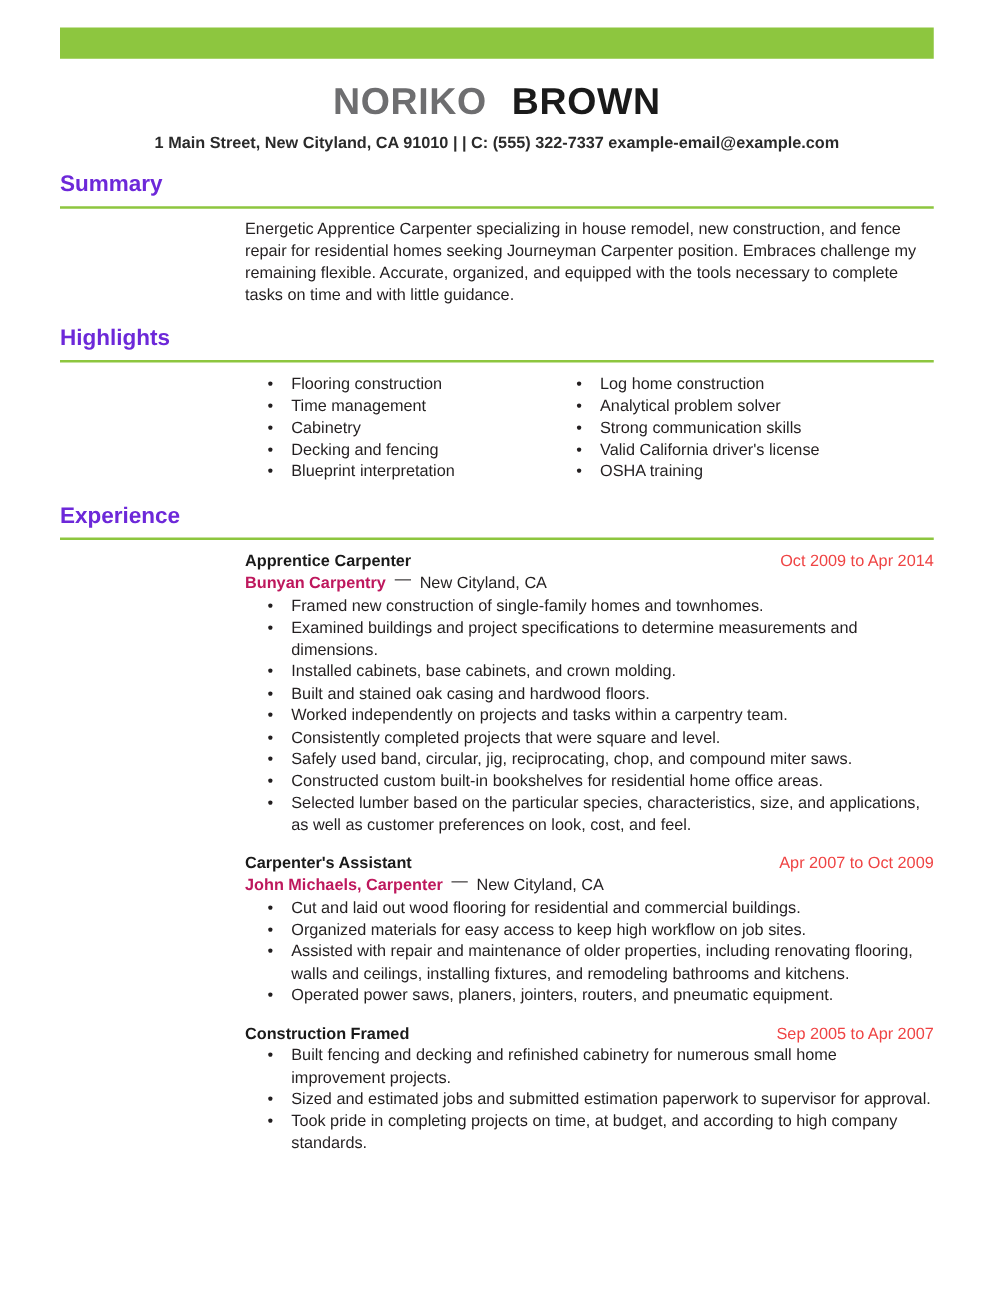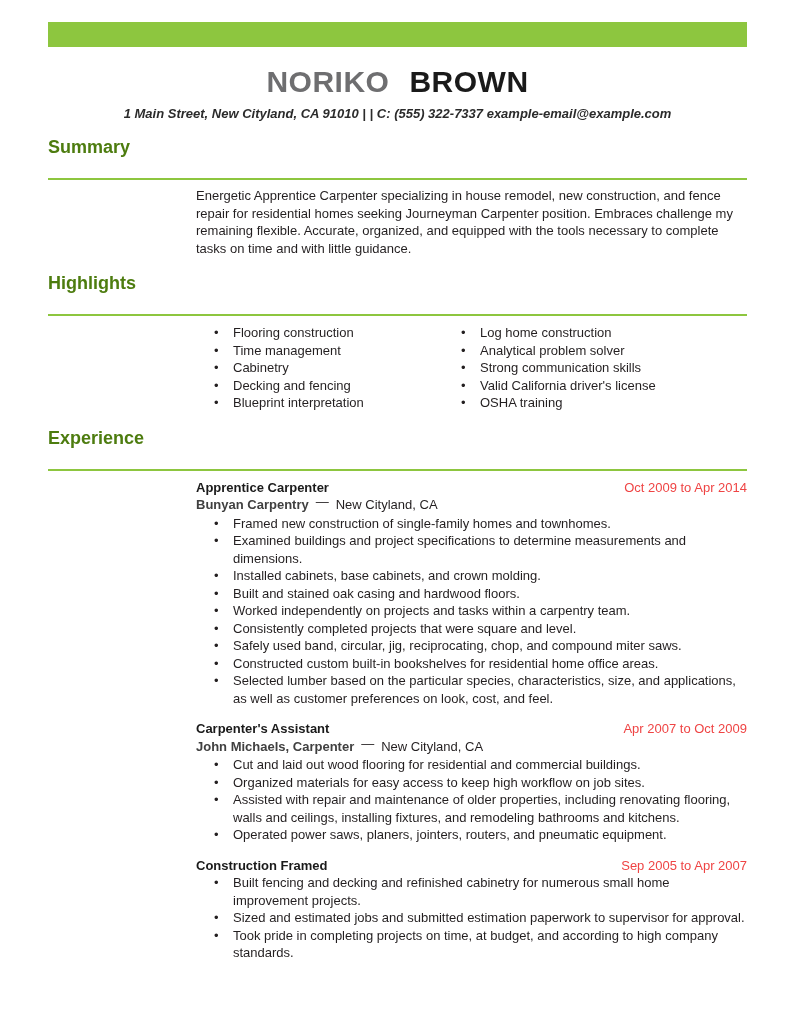--- a/index.html
+++ b/index.html
@@ -29,29 +29,28 @@
     line-height: 34px;
   }
   .name-first { color: #6e6e70; margin-right: 20px; }
   .name-last  { color: #1a1a1a; }
   .contact-line {
     margin-top: 7px;
     text-align: center;
     font-size: 13px;
     font-weight: 600;
     color: #2b2b2b;
-    font-style: italic;
   }
   .section { margin-top: 15px; }
   .section-title {
     font-size: 18px;
     font-weight: 600;
-    color: #4d7c0f;
+    color: #6d28d9;
     line-height: 22px;
-    padding-bottom: 20px;
+    padding-bottom: 7px;
     border-bottom: 2px solid #8dc63f;
   }
   .indent { margin-left: 148px; }
   .summary-text {
     margin-top: 7px;
     font-size: 13px;
     line-height: 17.5px;
   }
   .highlights-cols {
     margin-top: 8px;
@@ -85,21 +84,21 @@
     font-size: 13px;
     line-height: 17.5px;
   }
   .job-title { font-weight: bold; color: #1a1a1a; }
   .job-dates { font-weight: normal; color: #ef4444; }
   .job-sub {
     font-size: 13px;
     line-height: 17.5px;
     margin-bottom: 1px;
   }
-  .job-company { font-weight: bold; color: #404040; }
+  .job-company { font-weight: bold; color: #be185d; }
   .job-dash {
     display: inline-block;
     position: relative;
     top: -3px;
     margin: 0 7px;
     font-weight: normal;
   }
 </style>
 </head>
 <body>

